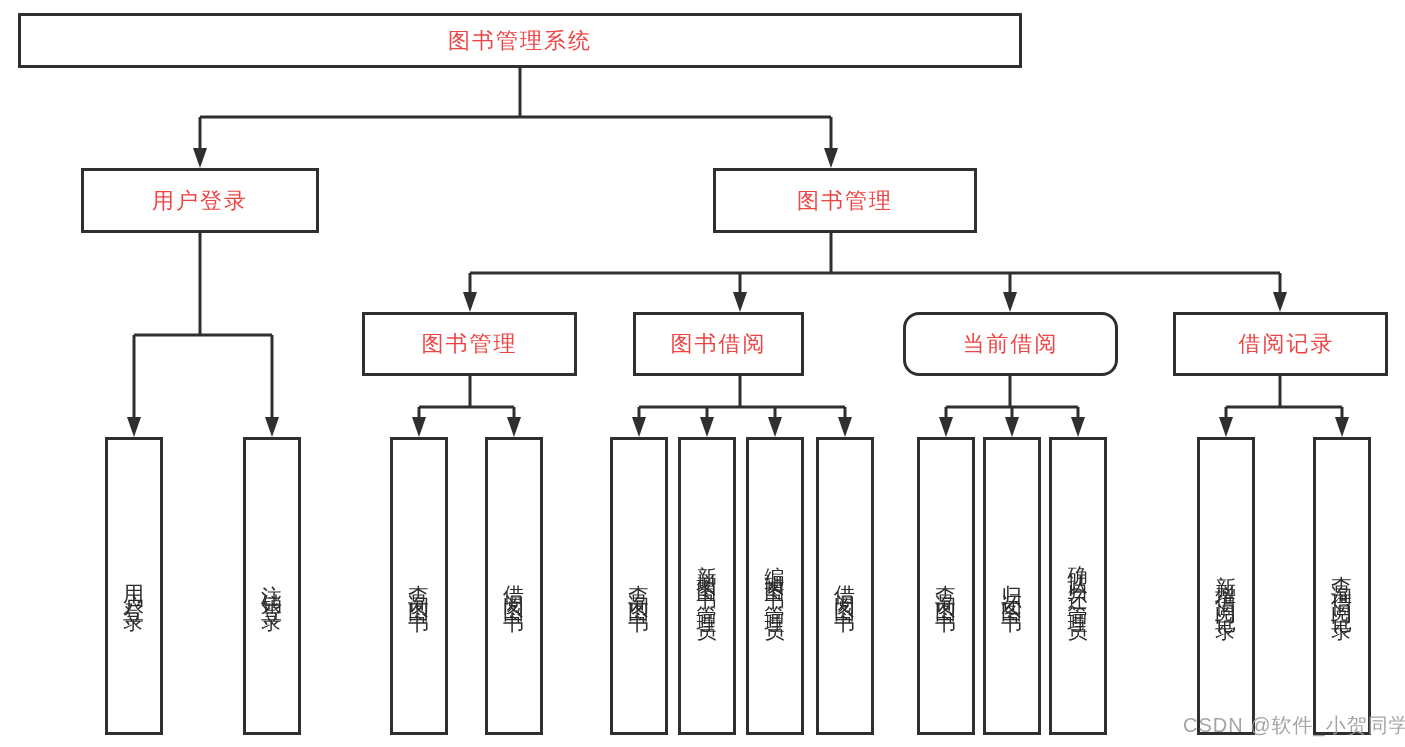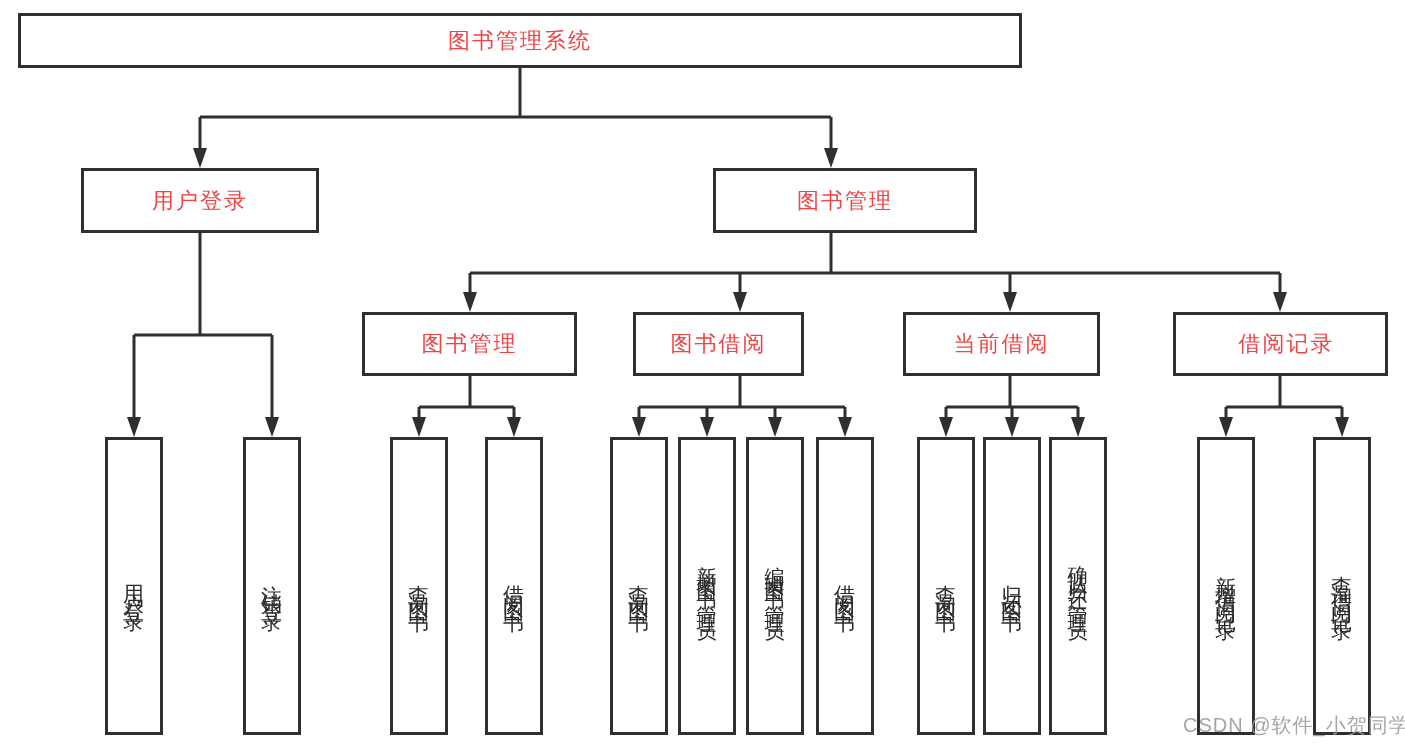--- a/index.html
+++ b/index.html
@@ -135,21 +135,21 @@
     </g>
   </svg>
 
   <div class="hbox" style="left:18px; top:13px; width:1004px; height:55px;">图书管理系统</div>
 
   <div class="hbox" style="left:81px; top:168px; width:238px; height:65px;">用户登录</div>
   <div class="hbox" style="left:713px; top:168px; width:264px; height:65px;">图书管理</div>
 
   <div class="hbox" style="left:362px; top:312px; width:215px; height:64px;">图书管理</div>
   <div class="hbox" style="left:633px; top:312px; width:171px; height:64px;">图书借阅</div>
-  <div class="hbox" style="left:903px; top:312px; width:197px; height:64px;">当前借阅</div>
+  <div class="hbox" style="left:903px; top:312px; width:215px; height:64px;border-radius:16px;">当前借阅</div>
   <div class="hbox" style="left:1173px; top:312px; width:215px; height:64px;padding-left:12px;">借阅记录</div>
 
   <div class="vbox" style="left:105px;">
     <span>用户登录</span>
   </div>
   <div class="vbox" style="left:243px;">
     <span>注销登录</span>
   </div>
 
   <div class="vbox" style="left:390px;">

